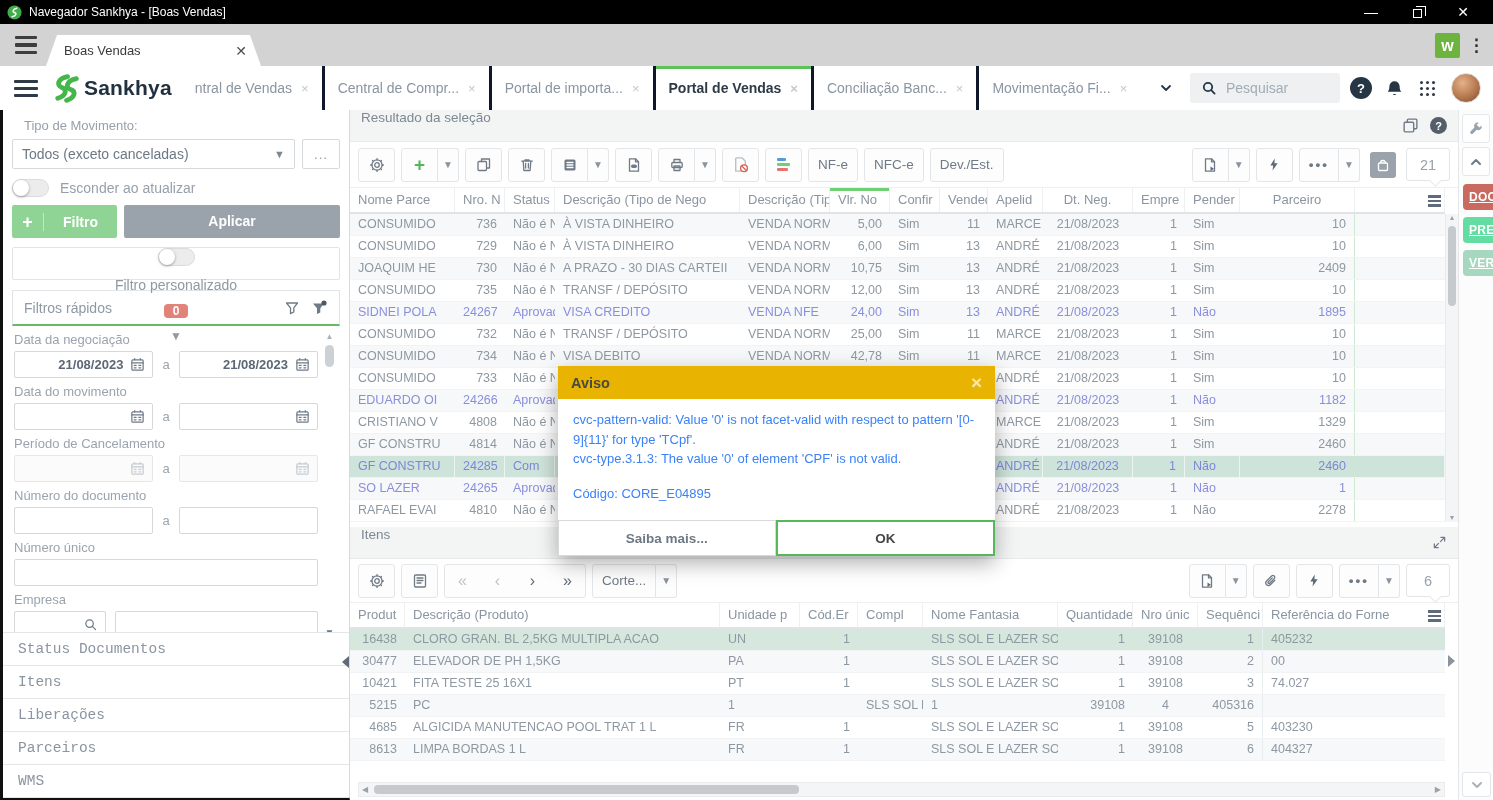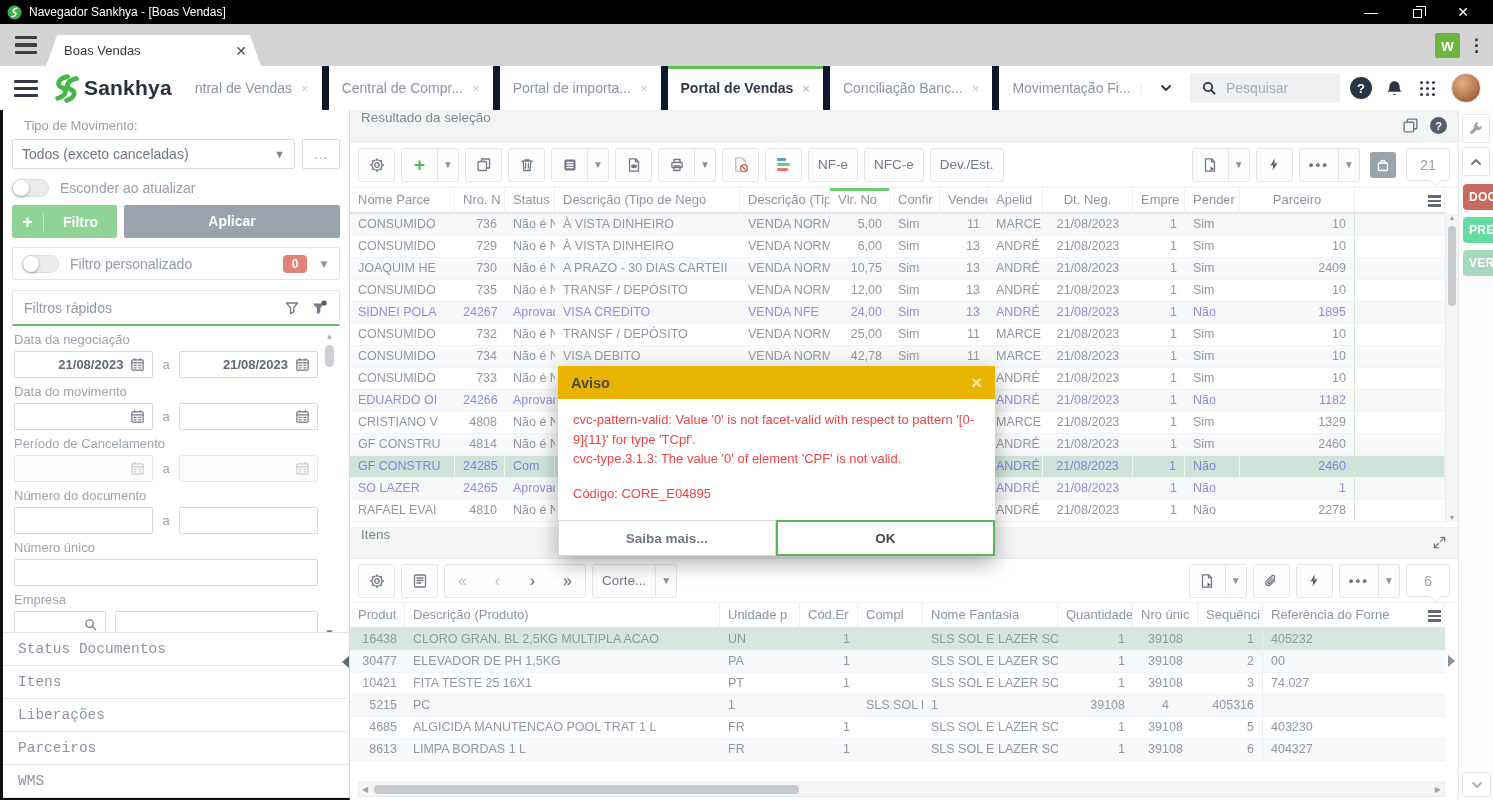--- a/index.html
+++ b/index.html
@@ -24,21 +24,21 @@
 .w-badge { width:25px; height:25px; background:#6cb33f; color:#fff; font-weight:bold; font-size:16px; display:flex; align-items:center; justify-content:center; border-radius:2px; }
 .kebab { color:#2e2e2e; font-size:17px; font-weight:bold; line-height:1; }
 
 
 .app-header { height:44px; background:#fff; display:flex; align-items:center; padding:0 10px 0 14px; gap:10px; position:relative; }
 .hdr-burger { width:24px; display:flex; flex-direction:column; gap:4px; cursor:pointer; }
 .hdr-burger span { height:3px; background:#2e3a46; border-radius:1px; }
 .logo { display:flex; align-items:center; gap:5px; margin-left:4px; }
 .brand { font-size:21px; font-weight:bold; color:#22313f; letter-spacing:.2px; }
 .app-tabs { display:flex; align-items:stretch; height:44px; overflow:hidden; flex:1; min-width:0; }
-.app-tab { display:flex; align-items:center; gap:9px; padding:0 13px; font-size:14px; color:#8a95a1; position:relative; white-space:nowrap; border-left:7px solid #0f172a; cursor:pointer; }
+.app-tab { display:flex; align-items:center; gap:9px; padding:0 13px; font-size:14px; color:#8a95a1; position:relative; white-space:nowrap; border-left:3px solid #0f172a; cursor:pointer; }
 .app-tab:first-child { border-left:none;justify-content:flex-end; }
 .app-tab.active { color:#2e3a46; font-weight:bold; }
 .app-tab.active::before { content:""; position:absolute; top:0; left:0; right:0; height:3px; background:#5cc157; }
 .tab-close { color:#c2c8cd; font-size:13px; }
 .tabs-chevron { display:flex; align-items:center; padding:0 6px; }
 .search-box { width:150px; height:30px; background:#eef0f1; border-radius:3px; display:flex; align-items:center; gap:9px; padding:0 11px; flex:none; }
 .search-ph { color:#a3acb4; font-size:14px; }
 .hdr-icons { display:flex; align-items:center; gap:13px; padding-right:2px; }
 .help-badge { width:22px; height:22px; border-radius:50%; background:#273645; color:#fff; font-size:13px; font-weight:bold; display:flex; align-items:center; justify-content:center; }
 .grid-dots { width:15px; height:15px; position:relative; margin:0 3px; }
@@ -58,21 +58,21 @@
 .select .sel-caret { margin-left:auto; color:#7d8894; font-size:11px; }
 .more-btn { width:38px; height:30px; border:1px solid #d5d9dc; border-radius:2px; color:#8f99a3; display:flex; align-items:center; justify-content:center; font-size:13px; letter-spacing:1px; cursor:pointer; }
 .toggle-row { display:flex; align-items:center; gap:11px; height:30px; margin-top:4px; color:#96a0aa; font-size:14px; }
 .toggle { width:37px; height:18px; border-radius:9px; background:#ececec; border:1px solid #dcdcdc; position:relative; flex:none; cursor:pointer; }
 .toggle::after { content:""; position:absolute; left:0; top:0; width:16px; height:16px; border-radius:50%; background:#fff; box-shadow:0 1px 3px rgba(0,0,0,.35); }
 .btn-row { display:flex; margin-top:2px; gap:7px; }
 .filtro-btn { width:105px; background:#8fd494; color:#fff; font-weight:bold; display:flex; align-items:center; height:33px; border-radius:2px; font-size:14px; cursor:pointer; }
 .filtro-btn .plus { width:32px; text-align:center; font-size:18px; border-right:1px solid rgba(255,255,255,.45); line-height:1; }
 .filtro-btn .flabel { flex:1; text-align:center; }
 .aplicar-btn { flex:1; background:#9aa2ac; color:#fff; font-weight:bold; text-align:center; line-height:33px; border-radius:2px; font-size:14px; cursor:pointer; }
-.fp-box { margin-top:9px; border:1px solid #e2e5e7; border-radius:2px; height:33px; display:flex; align-items:center; padding:0 9px; gap:11px; }
+.fp-box { margin-top:9px; border:1px solid #e2e5e7; border-radius:2px; height:33px; display:flex; align-items:center; padding:0 9px; gap:11px;flex-direction:column; }
 .fp-label { flex:1; color:#8f99a3; font-size:14px; }
 .badge-red { background:#e2837a; color:#fff; font-weight:bold; font-size:12px; min-width:24px; height:18px; border-radius:4px; display:flex; align-items:center; justify-content:center; }
 .fp-caret { color:#8f99a3; font-size:12px; }
 .fr-box { margin-top:10px; border:1px solid #e2e5e7; border-bottom:2px solid #63bd68; height:36px; display:flex; align-items:center; padding:0 11px; gap:10px; }
 .fr-label { flex:1; color:#8f99a3; font-size:14px; }
 .fields { position:relative; height:318px; overflow:hidden; padding:4px 22px 0 2px; }
 .fg { margin:2px 0 6px; }
 .f-label { font-size:13px; color:#9aa4ae; margin-bottom:4px; }
 .f-range { display:flex; align-items:center; gap:9px; }
 .inp { border:1px solid #d5d9dc; border-radius:2px; height:27px; flex:1; display:flex; align-items:center; padding:0 7px; justify-content:flex-end; gap:7px; background:#fff; min-width:0; }
@@ -148,28 +148,28 @@
 .hscroll { position:absolute; bottom:3px; left:8px; right:13px; height:15px; background:#f4f5f6; border:1px solid #eaebec; }
 .hscroll .thumb { position:absolute; top:2px; left:15px; width:425px; height:9px; background:#c6cacd; border-radius:4px; }
 .hscroll .arr { position:absolute; top:2px; font-size:8px; color:#9aa2aa; }
 .hscroll .arr.lf { left:3px; } .hscroll .arr.rt { right:3px; }
 .panel-handle-right { position:absolute; right:3px; top:545px; width:0; height:0; border-left:7px solid #8a949e; border-top:6px solid transparent; border-bottom:6px solid transparent; }
 
 
 .right-rail { width:35px; background:#fcfcfc; border-left:1px solid #e4e6e7; position:relative; flex:none; }
 .rail-btn { margin:4px 3px 0; height:29px; background:#fff; border:1px solid #e5e7e9; border-radius:3px; display:flex; align-items:center; justify-content:center; cursor:pointer; }
 .rail-tags { margin-top:8px; display:flex; flex-direction:column; gap:7px; }
-.rail-tag { height:26px; border-radius:4px 0 0 4px; margin-left:4px; color:#fff; font-weight:bold; font-size:12px; display:flex; align-items:center; padding-left:6px; letter-spacing:.3px; }
+.rail-tag { height:26px; border-radius:4px 0 0 4px; margin-left:4px; color:#fff; font-weight:bold; font-size:12px; display:flex; align-items:center; padding-left:6px; letter-spacing:.3px;text-decoration:underline; }
 .rail-corner { position:absolute; bottom:3px; left:3px; right:2px; height:25px; background:#fff; border:1px solid #e3e6e8; border-radius:3px; display:flex; align-items:center; justify-content:center; cursor:pointer; }
 
 
 .dialog { position:absolute; left:558px; top:366px; width:437px; height:190px; background:#fff; box-shadow:0 7px 20px rgba(0,0,0,.32); z-index:50; display:flex; flex-direction:column; }
 .dialog-header { height:33px; background:#e9b301; display:flex; align-items:center; padding:0 13px; font-weight:bold; font-size:14.5px; color:#4b4b42; flex:none; }
 .dlg-close { margin-left:auto; color:#f3e7bd; font-size:19px; line-height:1; cursor:pointer; }
-.dialog-body { flex:1; padding:11px 15px 0; font-size:13px; color:#ef4444; line-height:1.5; }
+.dialog-body { flex:1; padding:11px 15px 0; font-size:13px; color:#3b82f6; line-height:1.5; }
 .dlg-code { margin-top:15px; }
 .dialog-footer { display:flex; flex:none; }
 .dlg-btn { flex:1; height:36px; background:#fff; border:1px solid #d7dadd; font-size:13.5px; color:#6d7884; font-weight:bold; display:flex; align-items:center; justify-content:center; cursor:pointer; }
 .dlg-btn.ok { border:2px solid #57b85a; color:#474747; }
 
 .ic { stroke:#6f7a86; fill:none; stroke-width:1.3; stroke-linecap:round; stroke-linejoin:round; display:block; }
 .ic.lt { stroke:#c6ccd1; }
 .ic.dk { stroke:#273645; stroke-width:1.8; }
 </style>
 </head>

